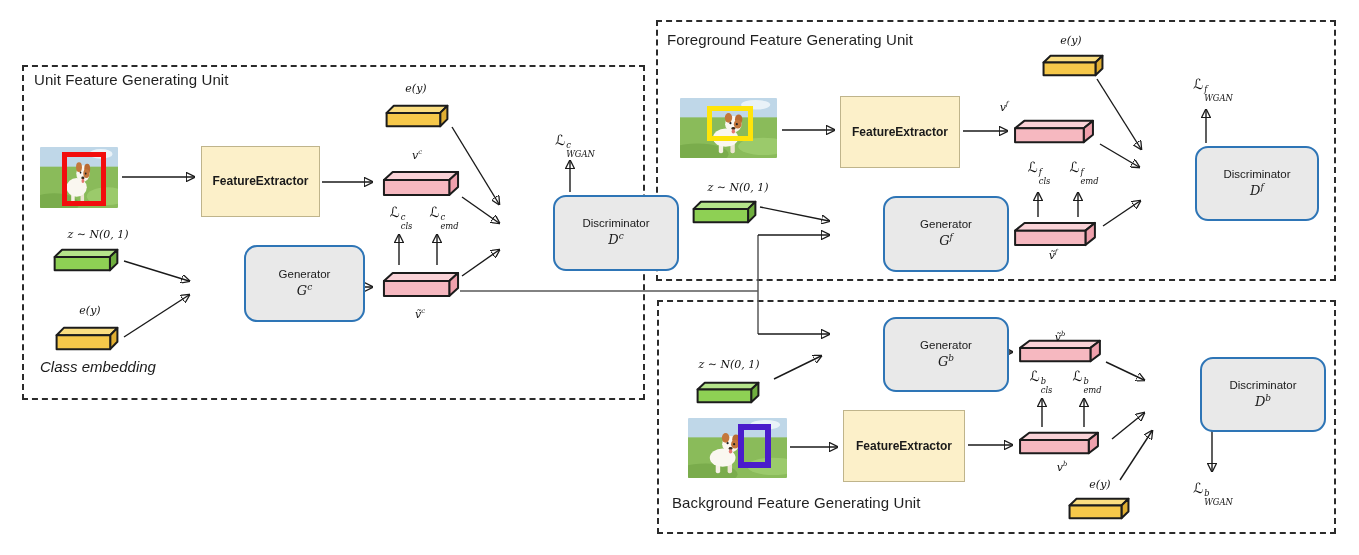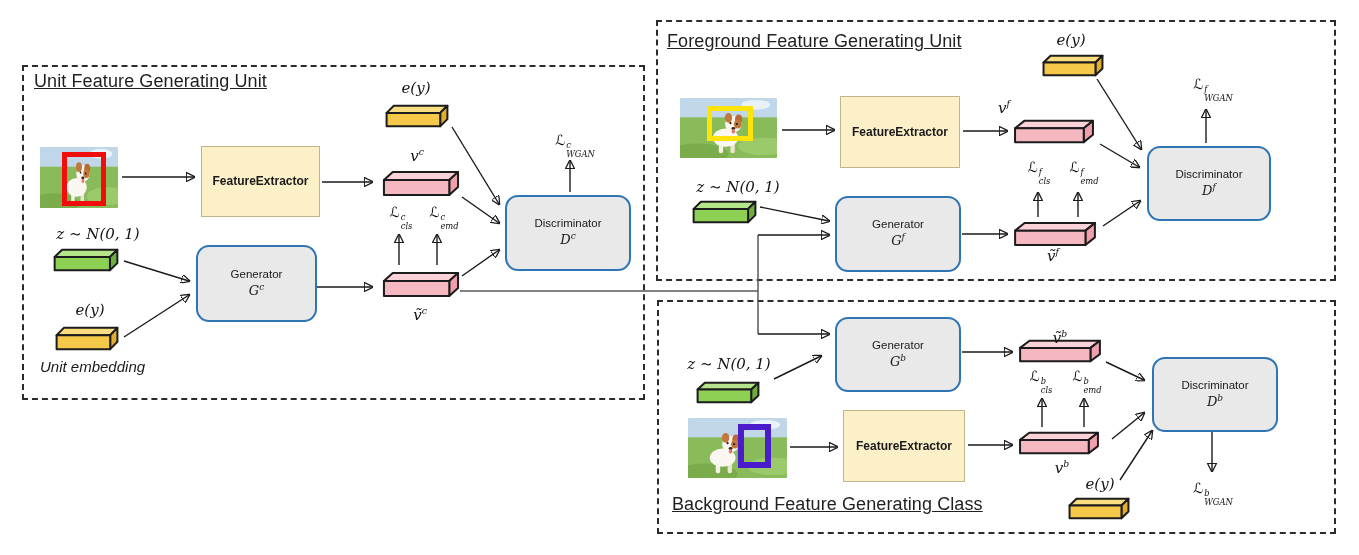--- a/index.html
+++ b/index.html
@@ -2,33 +2,33 @@
 <html style="--background: #FFFFFF; --panel-border: #2B2B2B; --text: #1F1F1F; --arrow: #1A1A1A; --connector-gray: #595959; --fe-fill: #FCF0C9; --fe-border: #BFB48B; --gd-fill: #E9E9E9; --gd-border: #2E75B6; --bar-outline: #1C1C1C; --bar-yellow-front: #F6C84A; --bar-yellow-top: #FADD80; --bar-yellow-side: #E0AE32; --bar-green-front: #8ED054; --bar-green-top: #B5E48A; --bar-green-side: #6FAE3E; --bar-pink-front: #F6B8C0; --bar-pink-top: #FAD2D7; --bar-pink-side: #EFA0AC; --bbox-red: #F20D0D; --bbox-yellow: #FFE409; --bbox-blue: #4A1CCB; --scene-sky: #BFD7E8; --scene-grass: #8ABB5A;"><head>
 <meta charset="utf-8">
 <style>
   :root{
     --panel-border:#2b2b2b; --text:#1f1f1f; --arrow:#1a1a1a;
   }
   html,body{margin:0;padding:0;background:#fff;}
   #stage{position:relative;width:1359px;height:555px;background:var(--background,#fff);
          font-family:"Liberation Sans",sans-serif;overflow:hidden;}
   .panel{position:absolute;border:2px dashed var(--panel-border);background:transparent;}
-  .ptitle{position:absolute;font-size:18px;color:var(--text);white-space:nowrap;letter-spacing:.1px;text-decoration:underline;}
+  .ptitle{position:absolute;font-size:15px;color:var(--text);white-space:nowrap;letter-spacing:.1px;}
   
   .fe{position:absolute;background:var(--fe-fill);border:1px solid var(--fe-border);
       display:flex;flex-direction:row;align-items:center;justify-content:center;
       font-weight:bold;font-size:12px;color:#1a1a1a;line-height:1.35;}
   .gd{position:absolute;background:var(--gd-fill);border:2px solid var(--gd-border);border-radius:13px;
       display:flex;flex-direction:column;align-items:center;justify-content:center;
-      font-size:11.5px;color:#1a1a1a;line-height:1.3;}
+      font-size:11.5px;color:#1a1a1a;line-height:1.3;margin-left:48px;}
   .gd .sym{font-family:"DejaVu Serif","DejaVu Sans",serif;font-style:italic;font-size:13px;}
   .gd .sym sup{font-size:9px;font-style:italic;}
   
   .mlabel{position:absolute;transform:translate(-50%,-50%);white-space:nowrap;color:#111;
-          font-family:"DejaVu Serif","DejaVu Sans",serif;font-style:italic;font-size:15px;}
+          font-family:"DejaVu Serif","DejaVu Sans",serif;font-style:italic;font-size:11px;}
   .mlabel.loss{font-size:14px;}
   .mlabel .ss{display:inline-flex;flex-direction:column;align-items:flex-start;
               font-size:0.60em;line-height:1.1;vertical-align:-0.32em;margin-left:1px;}
   .mlabel sup.vsup{font-size:0.62em;}
   .caption{position:absolute;font-family:"Liberation Sans",sans-serif;font-style:italic;
            font-size:15px;color:#1a1a1a;white-space:nowrap;}
   
   .bar{position:absolute;}
   .bar svg{display:block;width:100%;height:100%;}
   .bar polygon{stroke:var(--bar-outline);stroke-width:2;stroke-linejoin:round;vector-effect:non-scaling-stroke;}
@@ -51,21 +51,21 @@
 <body>
 
 <div id="stage">
 
   <div class="panel" style="left:22px;top:65px;width:619px;height:331px"></div>
   <div class="panel" style="left:656px;top:20px;width:676px;height:257px"></div>
   <div class="panel" style="left:657px;top:300px;width:675px;height:230px"></div>
 
   <div class="ptitle" style="left:34px;top:71px">Unit Feature Generating Unit</div>
   <div class="ptitle" style="left:667px;top:31px">Foreground Feature Generating Unit</div>
-  <div class="ptitle" style="left:672px;top:494px">Background Feature Generating Class</div>
+  <div class="ptitle" style="left:672px;top:494px">Background Feature Generating Unit</div>
 
   <svg id="wires">
     <defs>
       <marker id="ah" viewBox="0 0 10 10" refX="8.5" refY="5" markerWidth="6.5" markerHeight="6.5" orient="auto-start-reverse">
         <path d="M0 0 L10 5 L0 10 z" fill="#111" stroke="none"></path>
       </marker>
     </defs>
 
     <line x1="122" y1="177" x2="194" y2="177" marker-end="url(#ah)"></line>
     <line x1="322" y1="182" x2="372" y2="182" marker-end="url(#ah)"></line>
@@ -316,21 +316,21 @@
         <span>c</span>
         <span>emd</span>
       </span></div>
   <div class="mlabel" style="left:420px;top:314px"><span>ṽ</span><sup class="vsup">c</sup></div>
   <div class="mlabel" style="left:98px;top:234px">z ∼ N(0, 1)</div>
   <div class="mlabel" style="left:90px;top:310px">e(y)</div>
   <div class="mlabel loss" style="left:575px;top:146px"><span>ℒ</span><span class="ss">
         <span>c</span>
         <span>WGAN</span>
       </span></div>
-  <div class="caption" style="left:40px;top:358px">Unit embedding</div>
+  <div class="caption" style="left:40px;top:358px">Class embedding</div>
 
   <div class="mlabel" style="left:1071px;top:40px">e(y)</div>
   <div class="mlabel" style="left:1004px;top:107px"><span>v</span><sup class="vsup">f</sup></div>
   <div class="mlabel loss" style="left:1039px;top:173px"><span>ℒ</span><span class="ss">
         <span>f</span>
         <span>cls</span>
       </span></div>
   <div class="mlabel loss" style="left:1084px;top:173px"><span>ℒ</span><span class="ss">
         <span>f</span>
         <span>emd</span>

